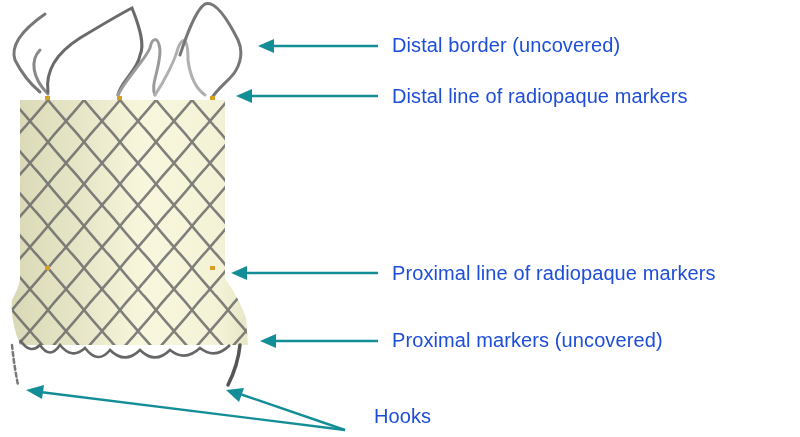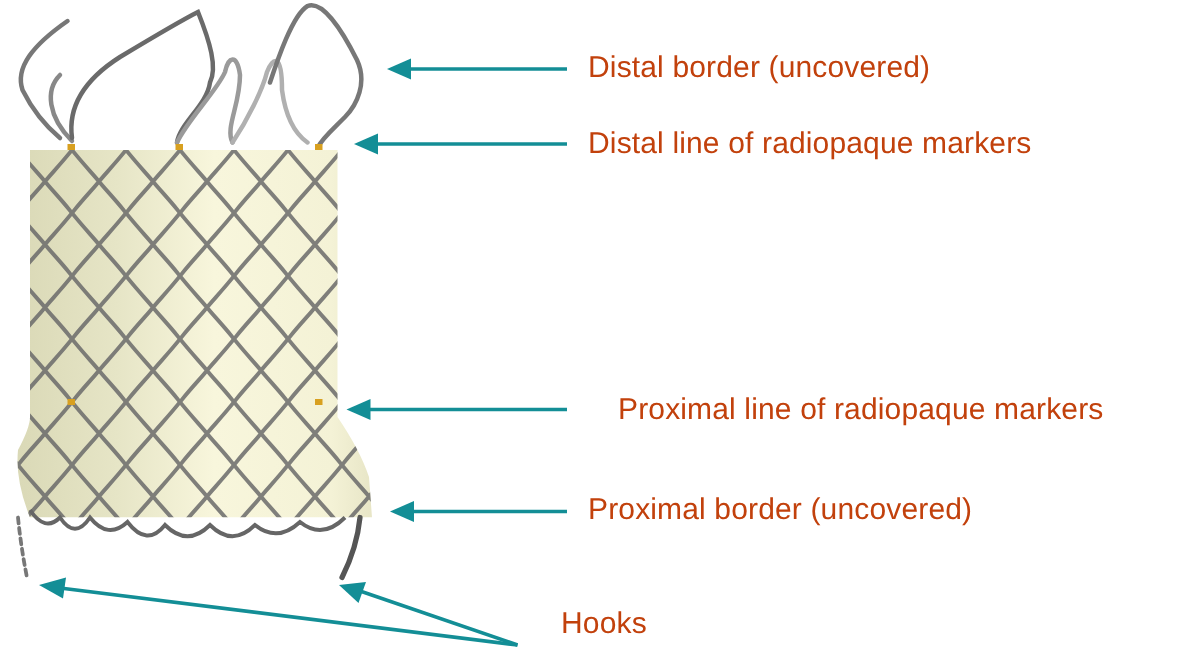--- a/index.html
+++ b/index.html
@@ -1,19 +1,19 @@
 <!DOCTYPE html>
 <html><head>
 <meta charset="utf-8">
 <style>
   html, body { margin: 0; padding: 0; background: #ffffff; }
   body { width: 800px; height: 437px; position: relative; overflow: hidden;
          font-family: "Liberation Sans", sans-serif; }
   #diagram { position: absolute; left: 0; top: 0; width: 800px; height: 437px; }
-  .label { position: absolute; font-size: 20px; color: #c2410c; white-space: nowrap;
+  .label { position: absolute; font-size: 20px; color: #1d4ed8; white-space: nowrap;
            line-height: 1; letter-spacing: 0.1px; }
 </style>
 </head>
 <body>
 
 <svg id="diagram" viewBox="0 0 800 437" xmlns="http://www.w3.org/2000/svg">
   <defs>
     <linearGradient id="coverGrad" x1="0" y1="0" x2="1" y2="0">
       <stop offset="0" stop-color="#d8d7b4"></stop>
       <stop offset="0.3" stop-color="#e6e5c6"></stop>
@@ -74,15 +74,15 @@
     <path d="M260 341 L276 334 L276 348 Z" stroke="none"></path>
     <line x1="345" y1="430" x2="40" y2="392"></line>
     <path d="M26 390 L44 385 L42 399 Z" stroke="none"></path>
     <line x1="345" y1="430" x2="240" y2="394"></line>
     <path d="M226 390 L244 388 L239 402 Z" stroke="none"></path>
   </g>
 </svg>
 
 <div class="label" style="left:392px;top:35px;">Distal border (uncovered)</div>
 <div class="label" style="left:392px;top:86px;">Distal line of radiopaque markers</div>
-<div class="label" style="left:392px;top:263px;margin-left:20px;">Proximal line of radiopaque markers</div>
-<div class="label" style="left:392px;top:330px;">Proximal border (uncovered)</div>
+<div class="label" style="left:392px;top:263px;">Proximal line of radiopaque markers</div>
+<div class="label" style="left:392px;top:330px;">Proximal markers (uncovered)</div>
 <div class="label" style="left:374px;top:406px;">Hooks</div>
 
 </body></html>

